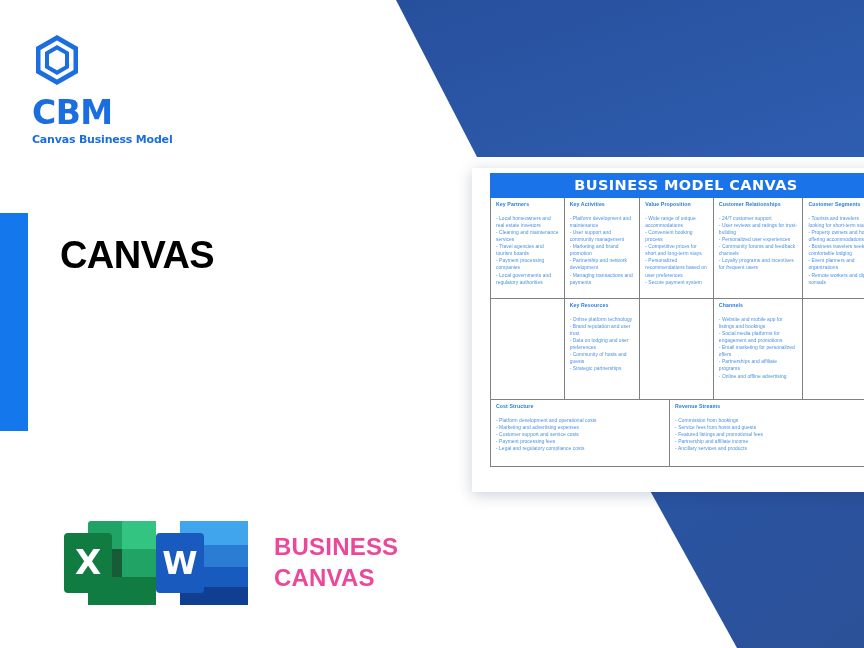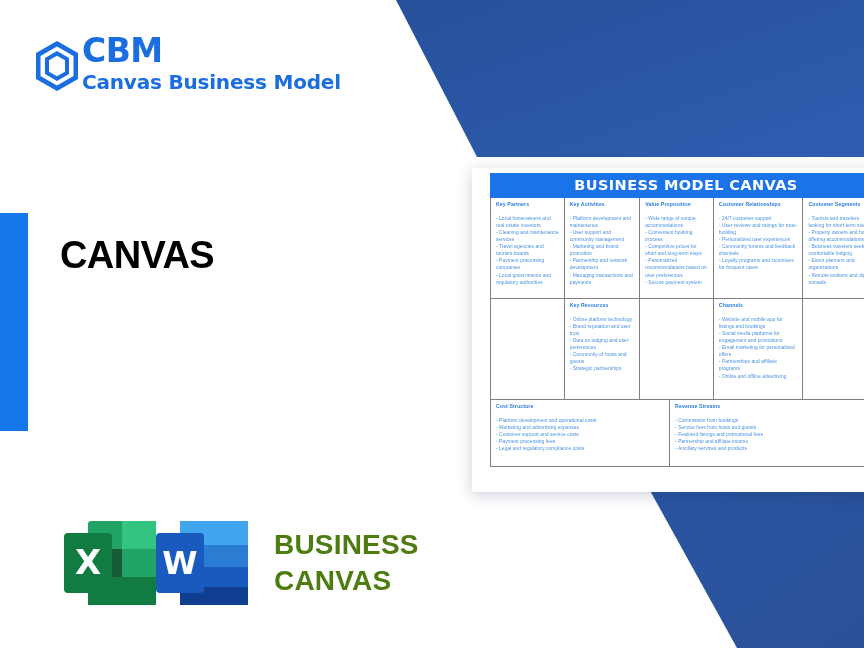--- a/index.html
+++ b/index.html
@@ -14,48 +14,48 @@
   .bg-shapes{position:absolute;inset:0;}
   .bg-shapes svg{display:block;}
 
   
   .accent-bar{
     position:absolute;left:0;top:213px;width:28px;height:218px;
     background:#1577ec;
   }
 
   
-  .logo{position:absolute;left:32px;top:34px;display:flex;align-items:flex-end;gap:0;}
+  .logo{position:absolute;left:32px;top:34px;display:flex;align-items:flex-start;gap:10px;flex-direction:column;}
   .logo-mark{width:50px;height:52px;flex:0 0 auto;}
   .logo-text{display:flex;flex-direction:column;line-height:1;}
   .logo-title{
     font-size:33px;font-weight:bold;color:#1b6ee0;letter-spacing:-0.5px;
     font-family:"DejaVu Sans",sans-serif;
   }
   .logo-sub{
-    font-size:20px;font-weight:bold;color:#1b6ee0;margin-top:5px;
+    font-size:11px;font-weight:bold;color:#1b6ee0;margin-top:5px;
     letter-spacing:-0.2px;font-family:"DejaVu Sans",sans-serif;
   }
 
   
   .headline{
     position:absolute;left:60px;top:232px;width:400px;
     font-size:38px;font-weight:bold;line-height:1.23;color:#000;
     letter-spacing:-0.6px;
     font-family:"Liberation Sans",sans-serif;
   }
   .headline div{white-space:nowrap;}
 
   
   .badges{position:absolute;left:62px;top:517px;display:flex;align-items:center;}
   .badge-icon{width:98px;height:92px;position:relative;flex:0 0 auto;}
   .badge-icon.word{margin-left:-6px;}
   .badge-label{
-    margin-left:22px;font-size:28px;font-weight:bold;line-height:1.28;
-    color:#4d7c0f;letter-spacing:0.2px;
+    margin-left:22px;font-size:24px;font-weight:bold;line-height:1.28;
+    color:#ec4899;letter-spacing:0.2px;
   }
 
   
   .canvas-card{
     position:absolute;left:472px;top:168px;width:410px;height:324px;
     background:#ffffff;
     box-shadow:0 3px 14px rgba(20,40,80,0.22);
   }
   .canvas-inner{position:absolute;left:18px;top:5px;right:0px;bottom:10px;}
   .canvas-header{

